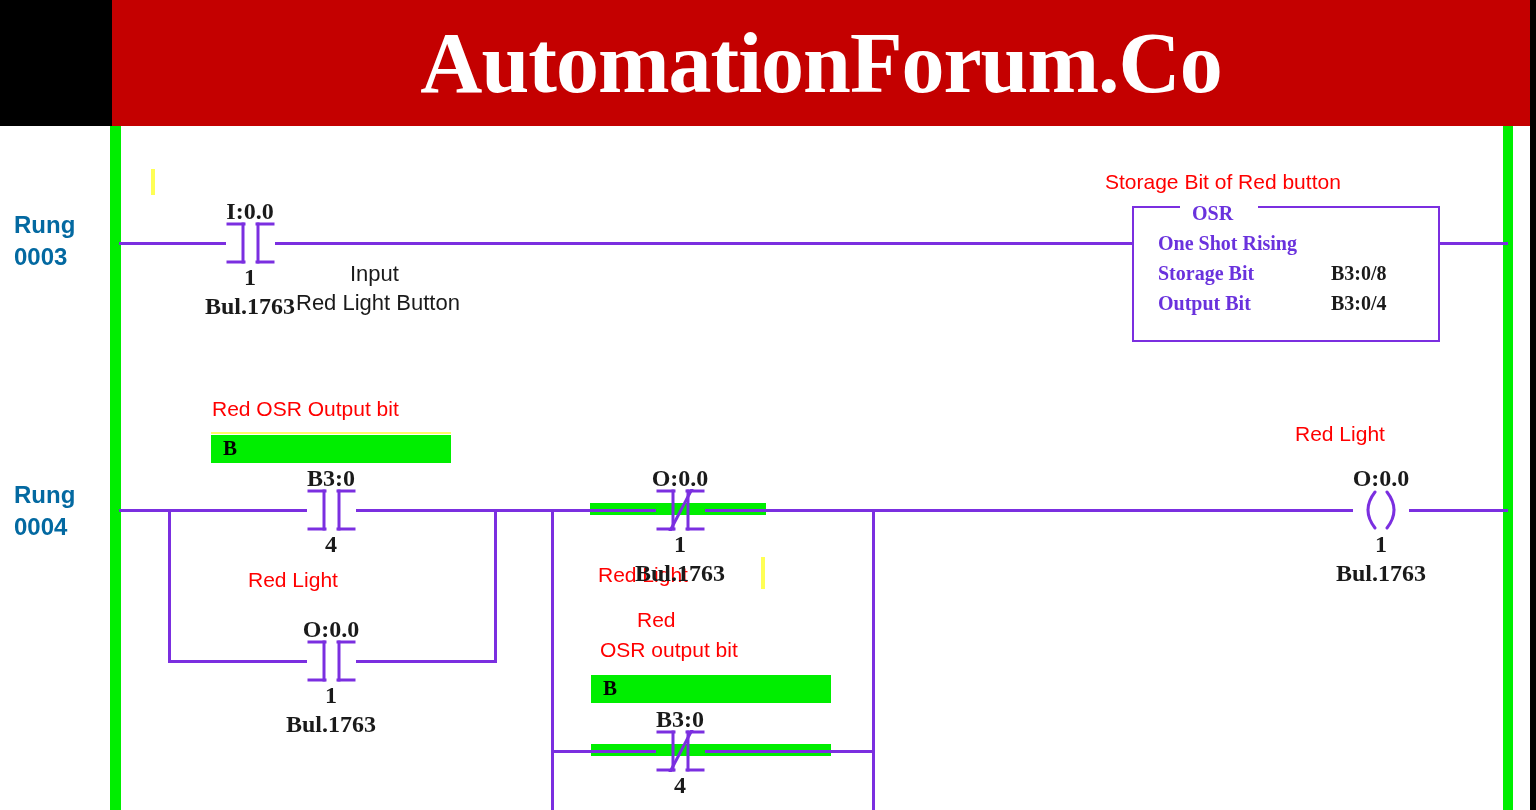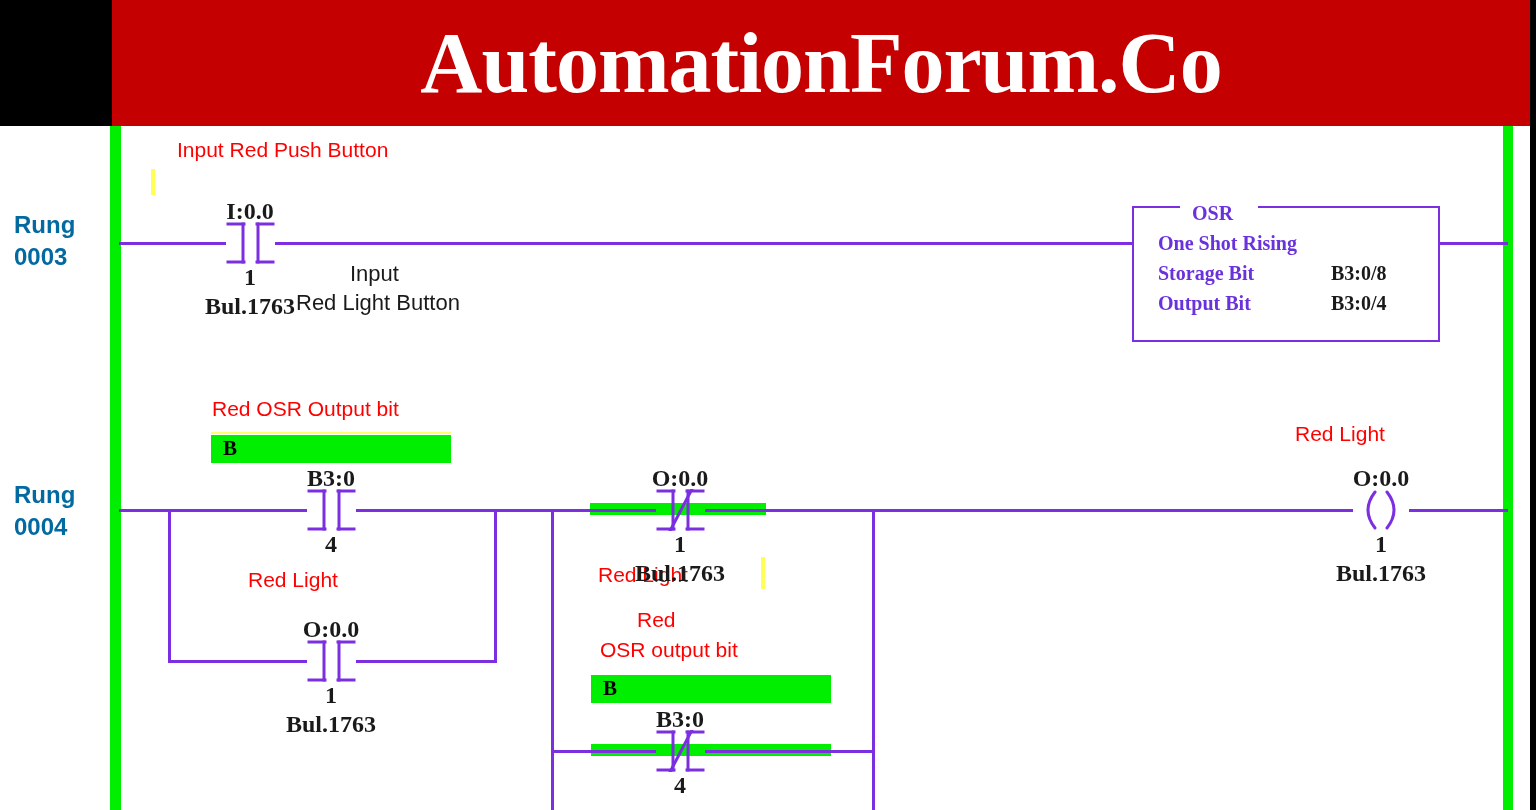--- a/index.html
+++ b/index.html
@@ -67,23 +67,23 @@
   </div>
 
   <div id="ladder">
 
     <div class="rail" id="rail-left"></div>
     <div class="rail" id="rail-right"></div>
 
     <div class="t blue" style="left:14px;top:85px;">Rung</div>
     <div class="t blue" style="left:14px;top:117px;">0003</div>
 
-    <div class="t red" style="left:177px;top:12px;">Input Red Push Button</div>
     <div class="ytick" style="left:151px;top:43px;height:26px;"></div>
 
+    <div class="t red" style="left:1105px;top:44px;">Storage Bit of Red button</div>
 
     <div class="h" style="left:119px;top:116px;width:107px;"></div>
 
     <div class="h" style="left:275px;top:116px;width:857px;"></div>
 
     <div class="h" style="left:1436px;top:116px;width:72px;"></div>
 
     <div class="sym" style="left:226px;top:96px;width:49px;height:42px;">
       <svg width="49" height="42" viewBox="0 0 49 42">
         <g stroke="#7b2fe0" stroke-width="3" fill="none" stroke-linecap="square">

